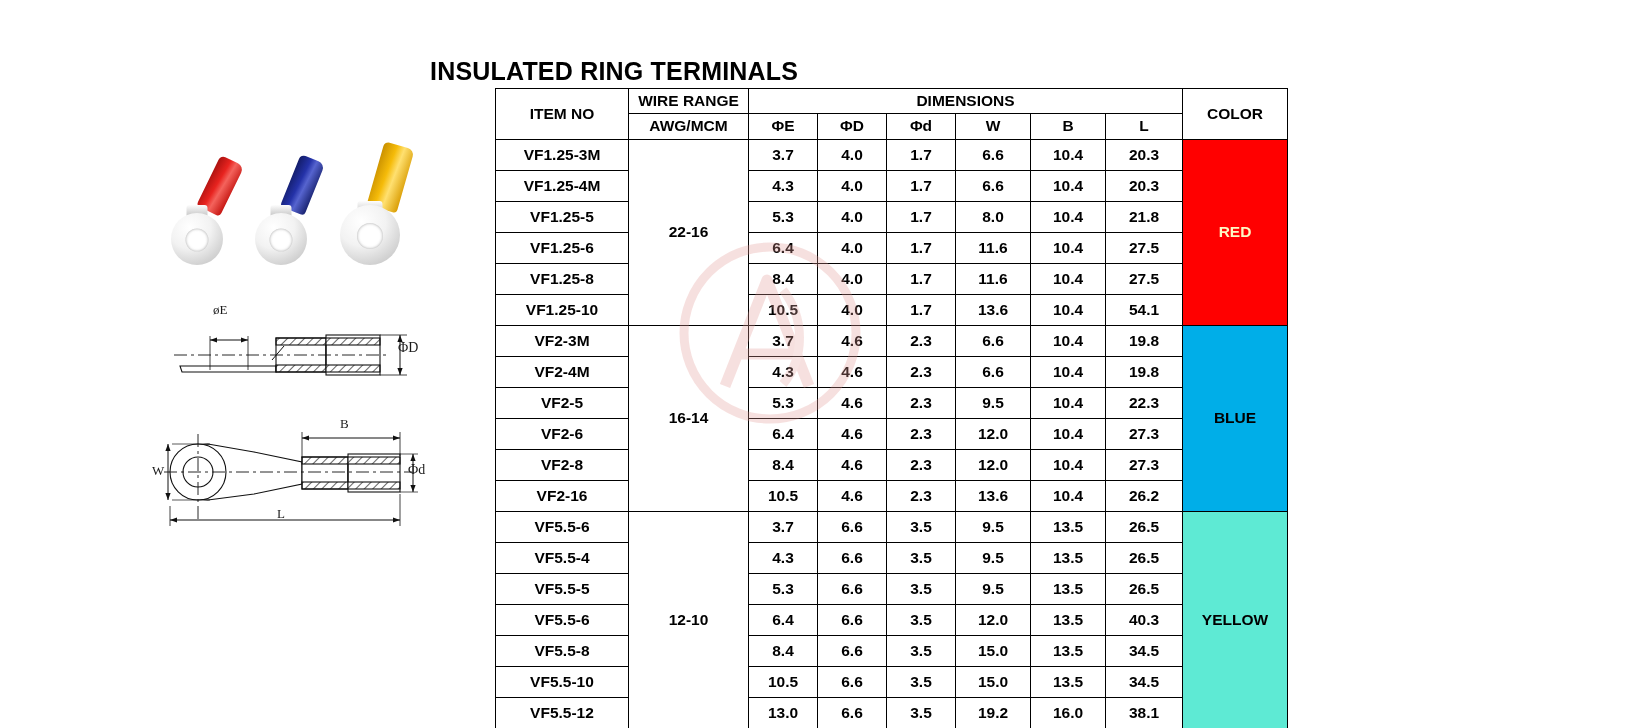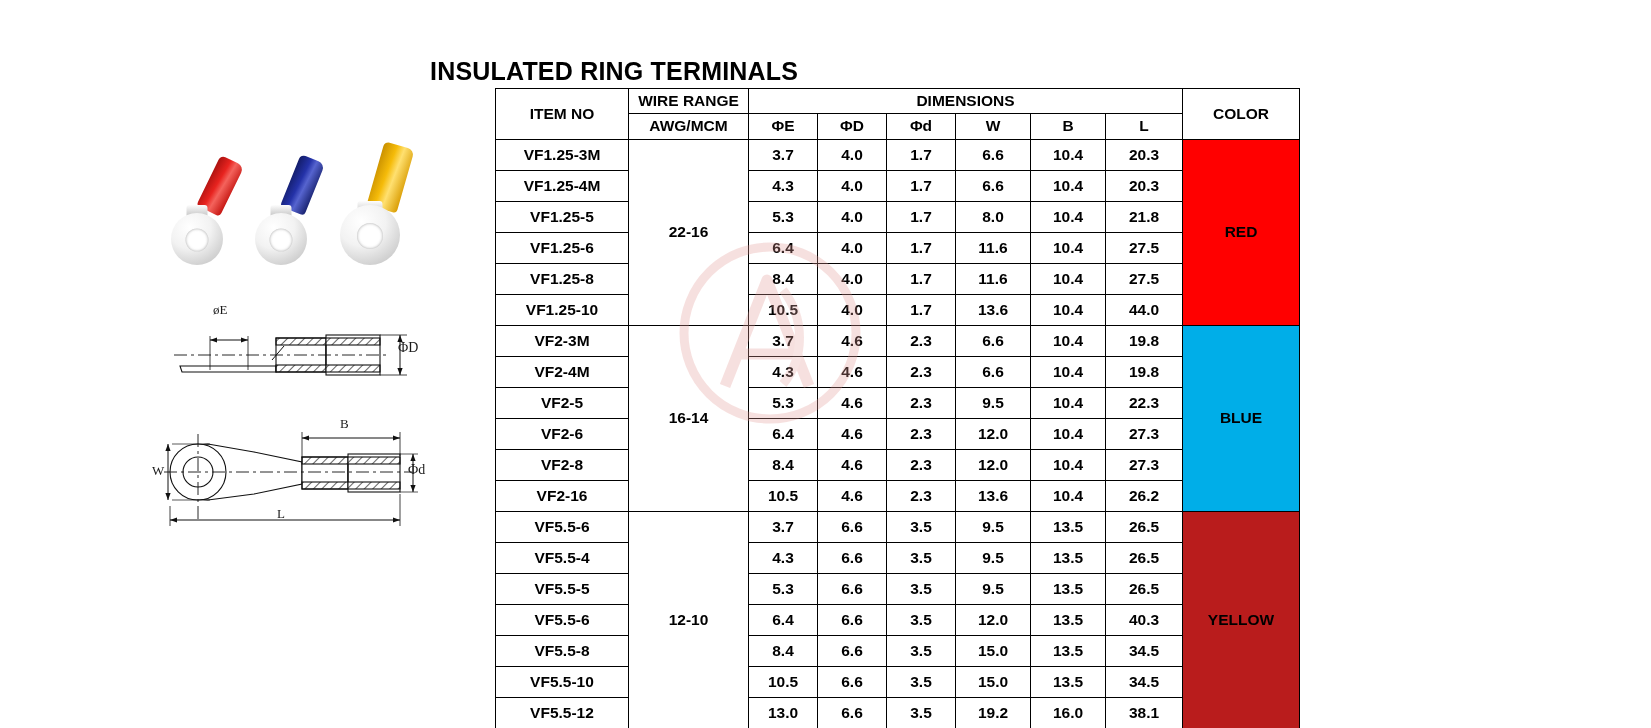--- a/index.html
+++ b/index.html
@@ -64,21 +64,21 @@
     font-size: 15.5px; font-weight: bold; color: #000;
     text-align: center; vertical-align: middle;
     padding: 0; height: 25.4px; line-height: 1.05;
   }
   th.h-item   { width: 133px; }
   th.h-wire   { width: 120px; }
   th.h-dim    { width: 69px;  }
   th.h-dimW   { width: 75px;  }
   th.h-dimB   { width: 75px;  }
   th.h-dimL   { width: 77px;  }
-  th.h-color  { width: 117px; }
+  th.h-color  { width: 105px; }
   td.item     { text-align: left; padding-left: 6px; font-size: 15.5px; }
   td.wire     { font-size: 15.5px; }
   td.color-cell { font-size: 15.5px; }
   tr.dataRow  { height: 31px; }
   .group-top td.item { border-top: 2.4px solid #000; }
 
   
   #watermark {
     position: absolute; left: 655px; top: 218px;
     width: 230px; height: 230px;
@@ -233,21 +233,21 @@
     <tbody id="table-body" data-name="table-body">
         <tr class="dataRow group-top" data-name="table-row">
           <td class="item" data-name="cell-item-no">VF1.25-3M</td>
           <td class="wire" data-name="cell-wire-range" rowspan="6">22-16</td>
           <td data-name="cell-dim-phiE">3.7</td>
           <td data-name="cell-dim-phiD">4.0</td>
           <td data-name="cell-dim-phid">1.7</td>
           <td data-name="cell-dim-W">6.6</td>
           <td data-name="cell-dim-B">10.4</td>
           <td data-name="cell-dim-L">20.3</td>
-          <td class="color-cell" data-name="cell-color-red" rowspan="6" style="background: rgb(255, 0, 0); color: #000000;">RED</td>
+          <td class="color-cell" data-name="cell-color-red" rowspan="6" style="background: rgb(255, 0, 0); color: #fef9c3;">RED</td>
         </tr>
         <tr class="dataRow" data-name="table-row">
           <td class="item" data-name="cell-item-no">VF1.25-4M</td>
           <td data-name="cell-dim-phiE">4.3</td>
           <td data-name="cell-dim-phiD">4.0</td>
           <td data-name="cell-dim-phid">1.7</td>
           <td data-name="cell-dim-W">6.6</td>
           <td data-name="cell-dim-B">10.4</td>
           <td data-name="cell-dim-L">20.3</td>
         </tr>
@@ -278,21 +278,21 @@
           <td data-name="cell-dim-B">10.4</td>
           <td data-name="cell-dim-L">27.5</td>
         </tr>
         <tr class="dataRow" data-name="table-row">
           <td class="item" data-name="cell-item-no">VF1.25-10</td>
           <td data-name="cell-dim-phiE">10.5</td>
           <td data-name="cell-dim-phiD">4.0</td>
           <td data-name="cell-dim-phid">1.7</td>
           <td data-name="cell-dim-W">13.6</td>
           <td data-name="cell-dim-B">10.4</td>
-          <td data-name="cell-dim-L">44.0</td>
+          <td data-name="cell-dim-L">54.1</td>
         </tr>
         <tr class="dataRow group-top" data-name="table-row">
           <td class="item" data-name="cell-item-no">VF2-3M</td>
           <td class="wire" data-name="cell-wire-range" rowspan="6">16-14</td>
           <td data-name="cell-dim-phiE">3.7</td>
           <td data-name="cell-dim-phiD">4.6</td>
           <td data-name="cell-dim-phid">2.3</td>
           <td data-name="cell-dim-W">6.6</td>
           <td data-name="cell-dim-B">10.4</td>
           <td data-name="cell-dim-L">19.8</td>
@@ -345,21 +345,21 @@
         </tr>
         <tr class="dataRow group-top" data-name="table-row">
           <td class="item" data-name="cell-item-no">VF5.5-6</td>
           <td class="wire" data-name="cell-wire-range" rowspan="7">12-10</td>
           <td data-name="cell-dim-phiE">3.7</td>
           <td data-name="cell-dim-phiD">6.6</td>
           <td data-name="cell-dim-phid">3.5</td>
           <td data-name="cell-dim-W">9.5</td>
           <td data-name="cell-dim-B">13.5</td>
           <td data-name="cell-dim-L">26.5</td>
-          <td class="color-cell" data-name="cell-color-yellow" rowspan="7" style="background: #b91c1c; color: rgb(0, 0, 0);">YELLOW</td>
+          <td class="color-cell" data-name="cell-color-yellow" rowspan="7" style="background: #5eead4; color: rgb(0, 0, 0);">YELLOW</td>
         </tr>
         <tr class="dataRow" data-name="table-row">
           <td class="item" data-name="cell-item-no">VF5.5-4</td>
           <td data-name="cell-dim-phiE">4.3</td>
           <td data-name="cell-dim-phiD">6.6</td>
           <td data-name="cell-dim-phid">3.5</td>
           <td data-name="cell-dim-W">9.5</td>
           <td data-name="cell-dim-B">13.5</td>
           <td data-name="cell-dim-L">26.5</td>
         </tr>

